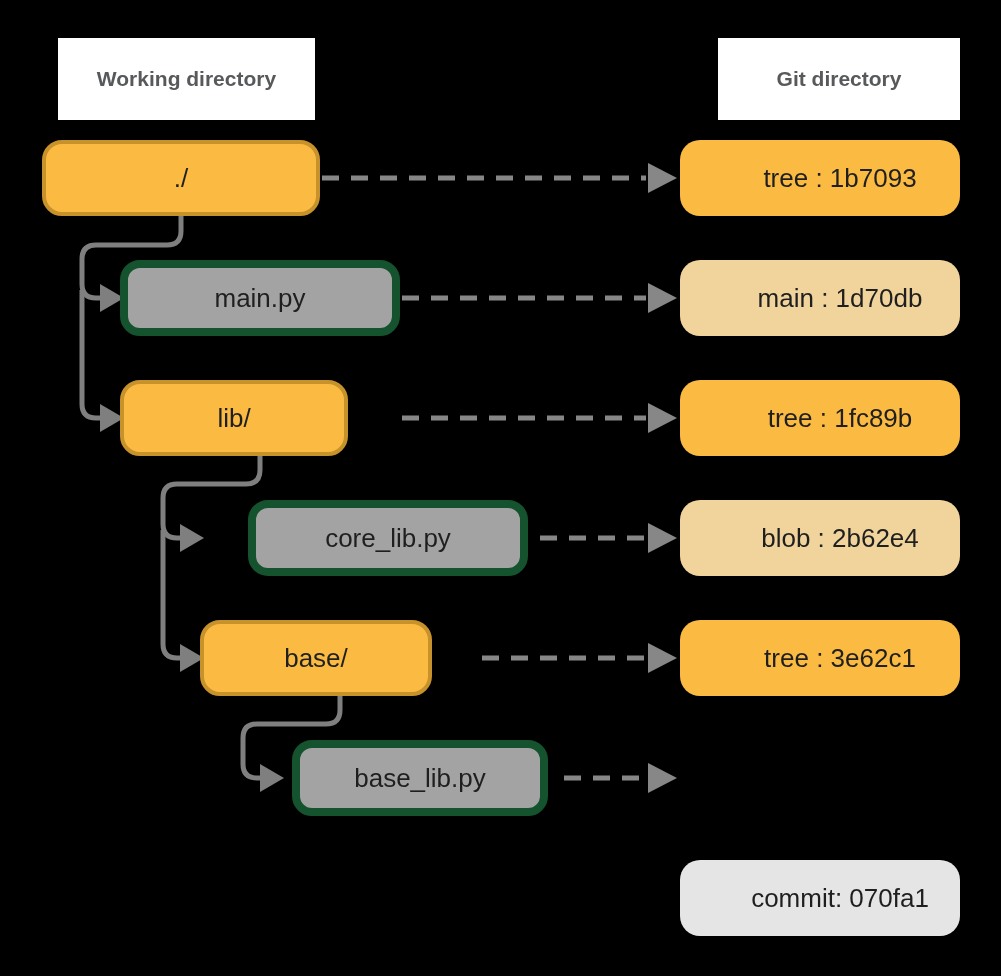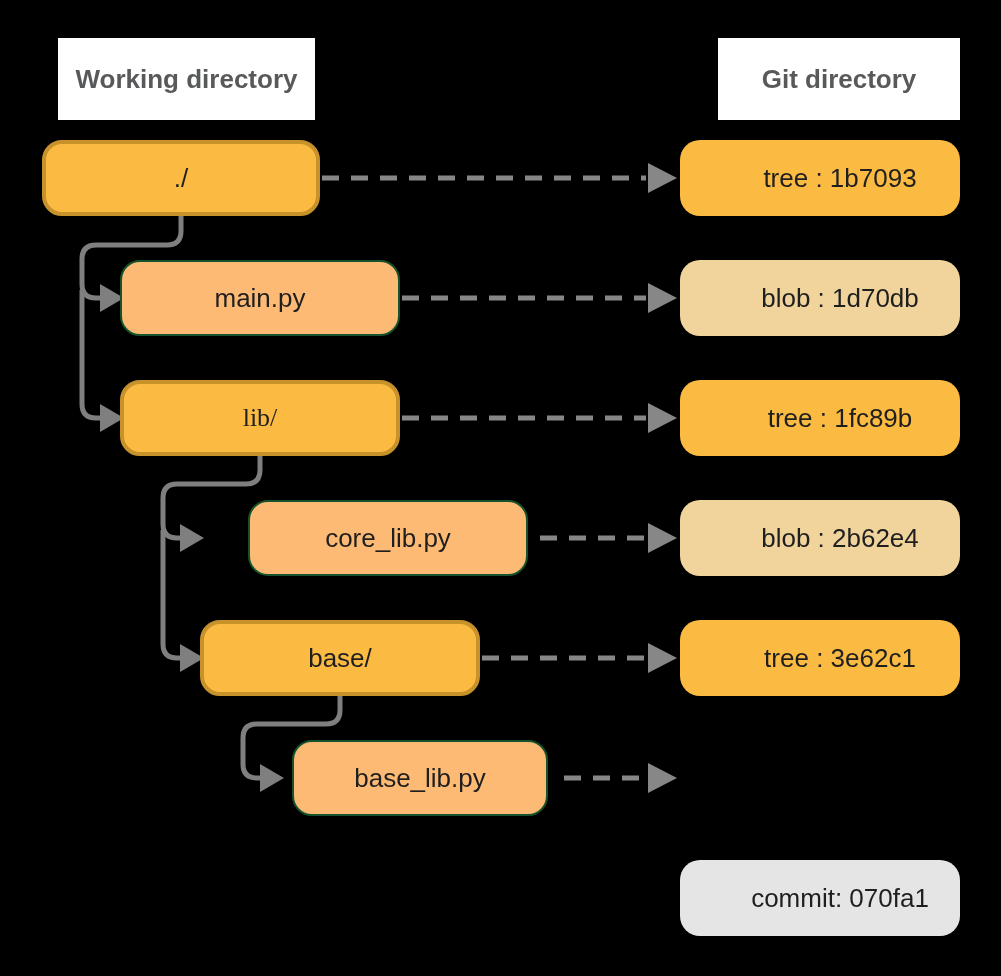--- a/index.html
+++ b/index.html
@@ -13,21 +13,21 @@
   }
   svg.wires {
     position: absolute;
     left: 0; top: 0;
     width: 1001px; height: 976px;
   }
   .hdr {
     position: absolute;
     background: #ffffff;
     color: #58595b;
-    font-size: 26px;
+    font-size: 21px;
     font-weight: bold;
     display: flex;
     align-items: center;
     justify-content: center;
     height: 82px;
     box-sizing: border-box;
   }
   .hdr-left  { left: 58px;  top: 38px; width: 257px; }
   .hdr-right { left: 718px; top: 38px; width: 242px; text-align: center; }
   .node {
@@ -36,30 +36,30 @@
     border-radius: 20px;
     box-sizing: border-box;
     display: flex;
     align-items: center;
     justify-content: center;
     font-size: 26px;
     color: #1f1f1f;
     white-space: nowrap;
   }
   .dir    { background: #fbbb43; border: 4px solid #c8922b; }
-  .file   { background: #fdba74; border: 2px solid #14532d; }
+  .file   { background: #a3a3a3; border: 8px solid #14532d; }
   .otree  { background: #fbbb43; }
   .oblob  { background: #f0d49c; }
   .commit { background: #e5e5e5; }
   
   .wd0 { left: 42px;  top: 140px; width: 278px; }
   .wd1 { left: 120px; top: 260px; width: 280px; }
-  .wd2 { left: 120px; top: 380px; width: 280px; font-family: Liberation Serif, serif; }
+  .wd2 { left: 120px; top: 380px; width: 228px; }
   .wd3 { left: 200px; top: 500px; width: 280px; margin-left: 48px; }
-  .wd4 { left: 200px; top: 620px; width: 280px; }
+  .wd4 { left: 200px; top: 620px; width: 232px; }
   .wd5 { left: 292px; top: 740px; width: 256px; }
   
   .gd  { left: 680px; width: 280px; padding-left: 40px; }
   .gd0 { top: 140px; }
   .gd1 { top: 260px; }
   .gd2 { top: 380px; border-radius: 20px; }
   .gd3 { top: 500px; }
   .gd4 { top: 620px; }
   .gd5 { top: 740px; }
   .gd6 { top: 860px; }
@@ -129,21 +129,21 @@
     <span>base/</span>
   </div>
   <div class="node file wd5">
     <span>base_lib.py</span>
   </div>
 
   <div class="node otree gd gd0">
     <span>tree : 1b7093</span>
   </div>
   <div class="node oblob gd gd1">
-    <span>blob : 1d70db</span>
+    <span>main : 1d70db</span>
   </div>
   <div class="node otree gd gd2">
     <span>tree : 1fc89b</span>
   </div>
   <div class="node oblob gd gd3">
     <span>blob : 2b62e4</span>
   </div>
   <div class="node otree gd gd4">
     <span>tree : 3e62c1</span>
   </div>

